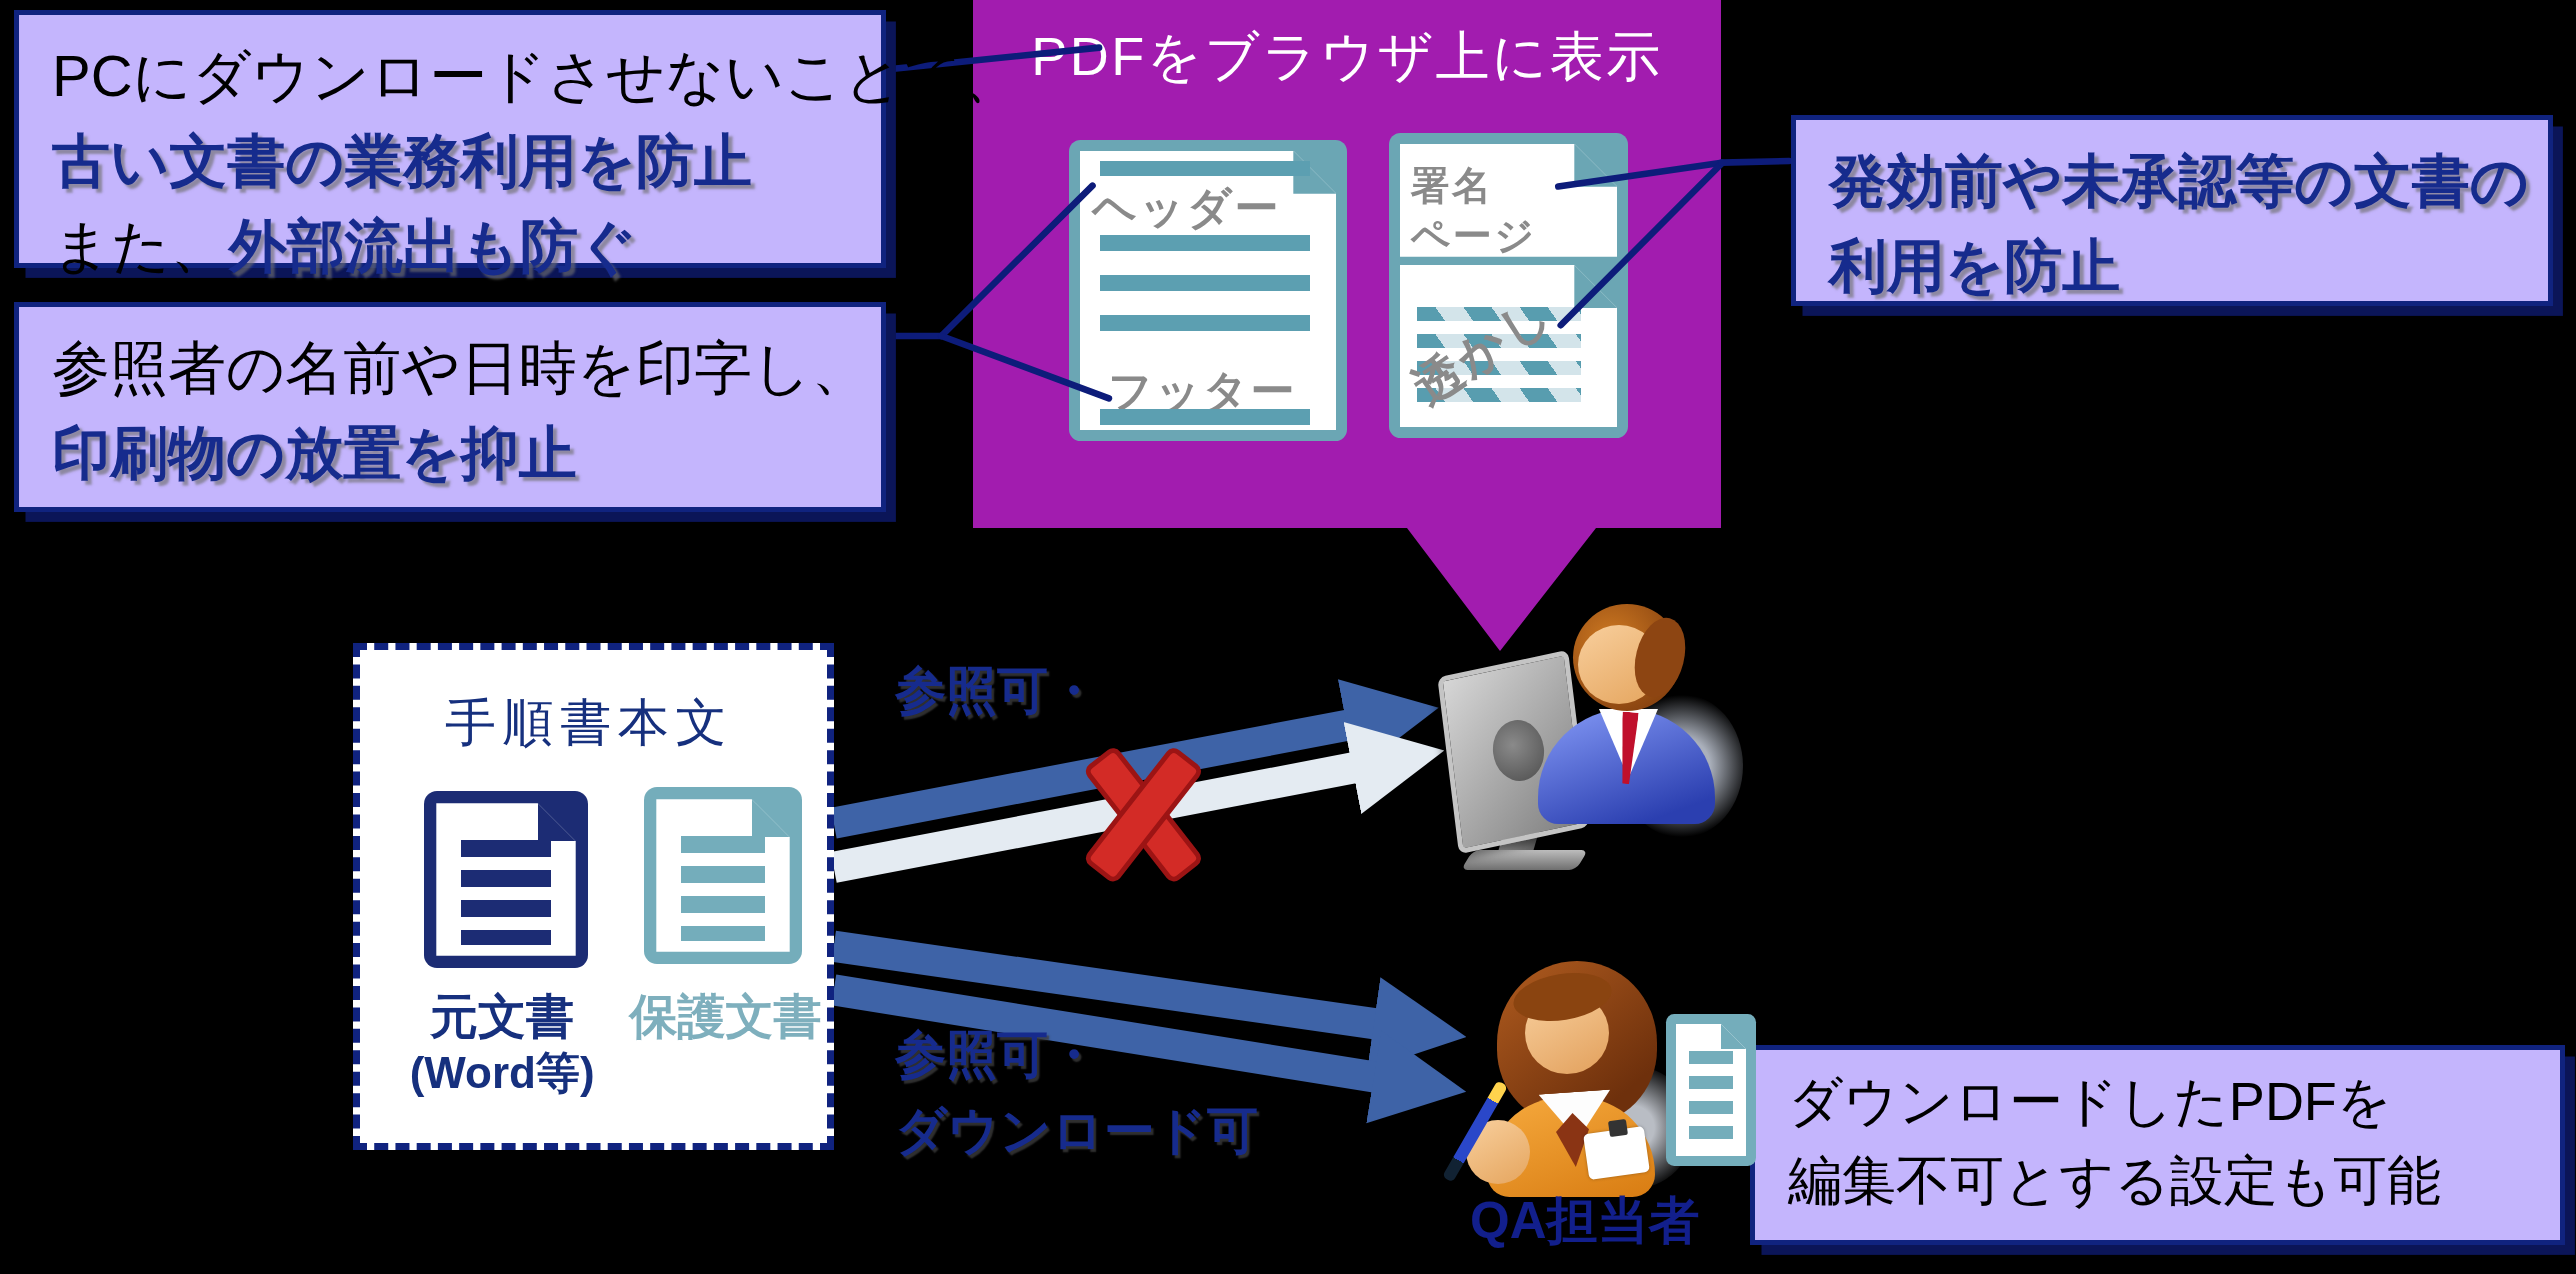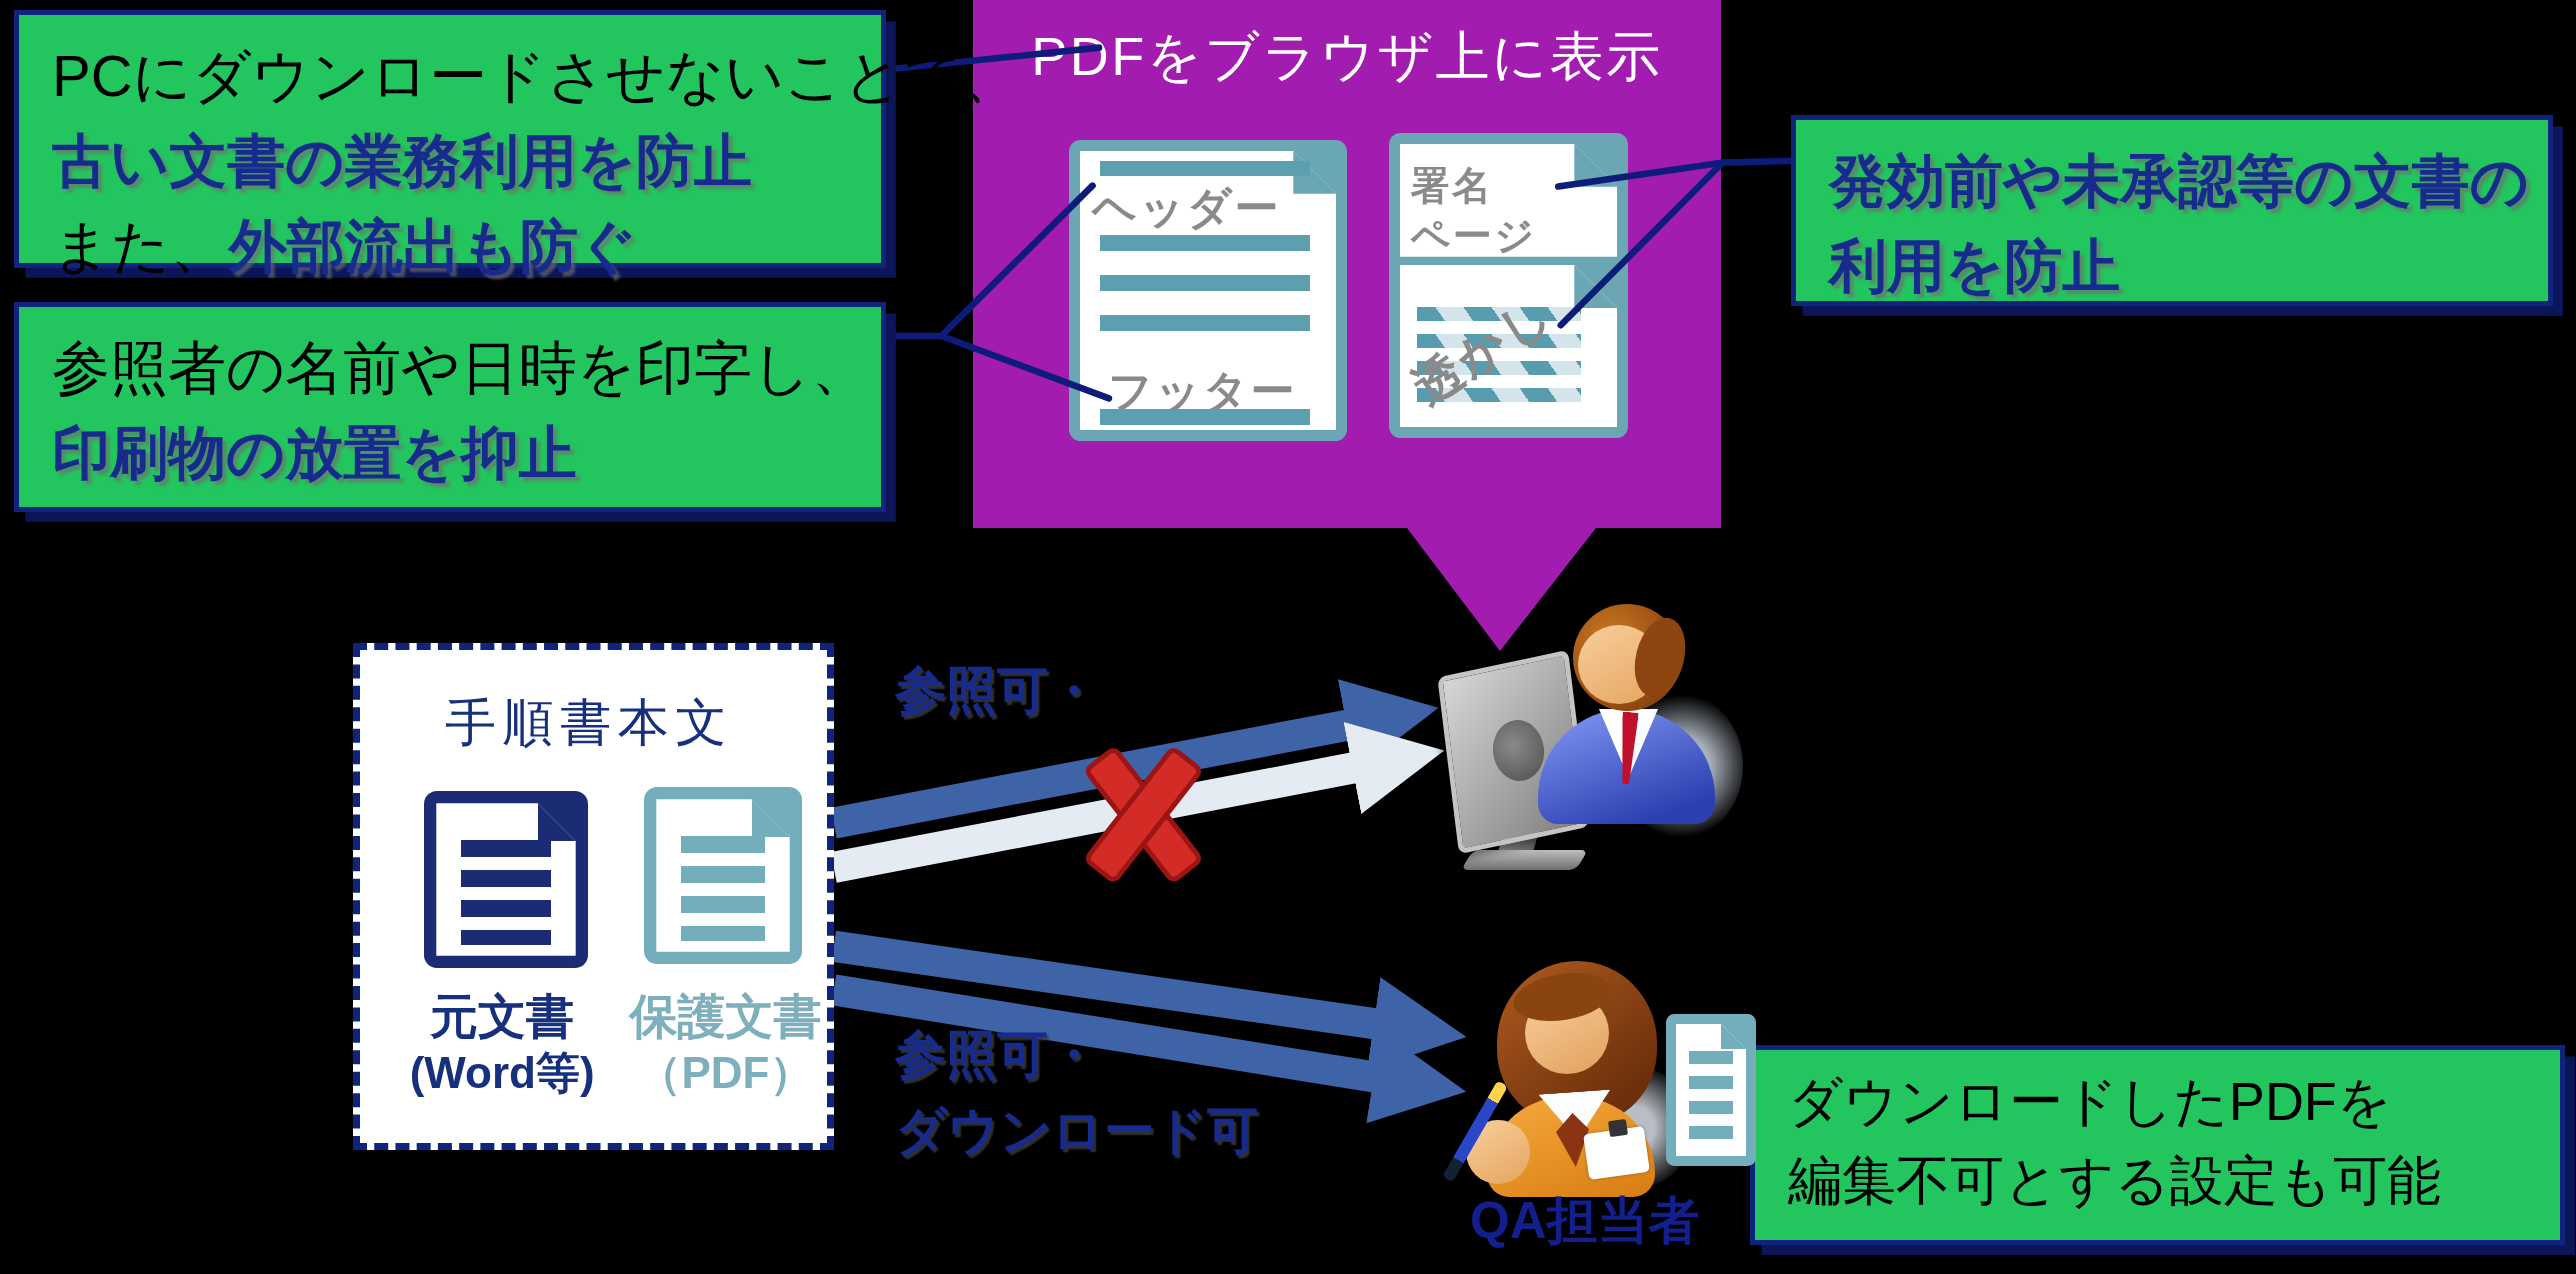--- a/index.html
+++ b/index.html
@@ -1,20 +1,20 @@
 <!DOCTYPE html>
 <html style="font-size:13px"><head>
 <meta charset="utf-8">
 <style>
   html,body{margin:0;padding:0;background:#000;}
   #stage{position:relative;width:2576px;height:1274px;background:#000;overflow:hidden;
          font-family:"Liberation Sans", sans-serif;}
 
   
-  .callout{position:absolute;background:#22c55e;border:5.8px solid #10237F;
+  .callout{position:absolute;background:#c4b5fd;border:5.8px solid #10237F;
            box-shadow:10.7px 10.7px 0 -0.8px #0B1558;box-sizing:border-box;}
   .callout .txt{position:absolute;left:33px;top:18px;right:16.4px;
                 font-size:58px;line-height:85px;color:#000;white-space:nowrap;}
   .bold-navy{color:#162B8D;font-weight:700;text-shadow:4.1px 4.1px 2.5px rgba(110,110,110,.65);}
   .bold-red{color:#C00000;font-weight:700;}
 
   
   #bubble{position:absolute;left:973px;top:0;width:748px;height:653px;background:#a21caf;
           clip-path:polygon(0 0,748px 0,748px 528px,623px 528px,527px 651px,434px 528px,0 528px);}
   #bubble-title{position:absolute;left:0;top:21.4px;width:100%;text-align:center;
@@ -222,21 +222,20 @@
 
     <div class="doc-icon" style="left:284px;top:137px;width:158px;height:177px;background:#74ADBB;--lc:#74ADBB;">
       <div class="inner"></div>
       <div class="fold" style="background:#74ADBB;"></div>
       <div class="lines"></div>
     </div>
 
     <div class="icon-label" style="left:6.6px;top:335px;width:271px;font-size:48px;color:#16307E;">元文書</div>
     <div class="icon-label" style="left:6.6px;top:394px;width:271px;font-size:44px;color:#16307E;">(Word等)</div>
     <div class="icon-label" style="left:230px;top:335px;width:271px;font-size:48px;color:#7EAFBD;">保護文書</div>
-    <div class="icon-label" style="left:230px;top:394px;width:271px;font-size:44px;color:#7EAFBD;">（PDF）</div>
   </div>
 
   <div class="flow-label" style="left:895px;top:653px;">
     <div>参照可・</div>
   </div>
 
   <div class="flow-label" style="left:895px;top:1017px;">
     <div>参照可・</div>
     <div>ダウンロード可</div>
   </div>

